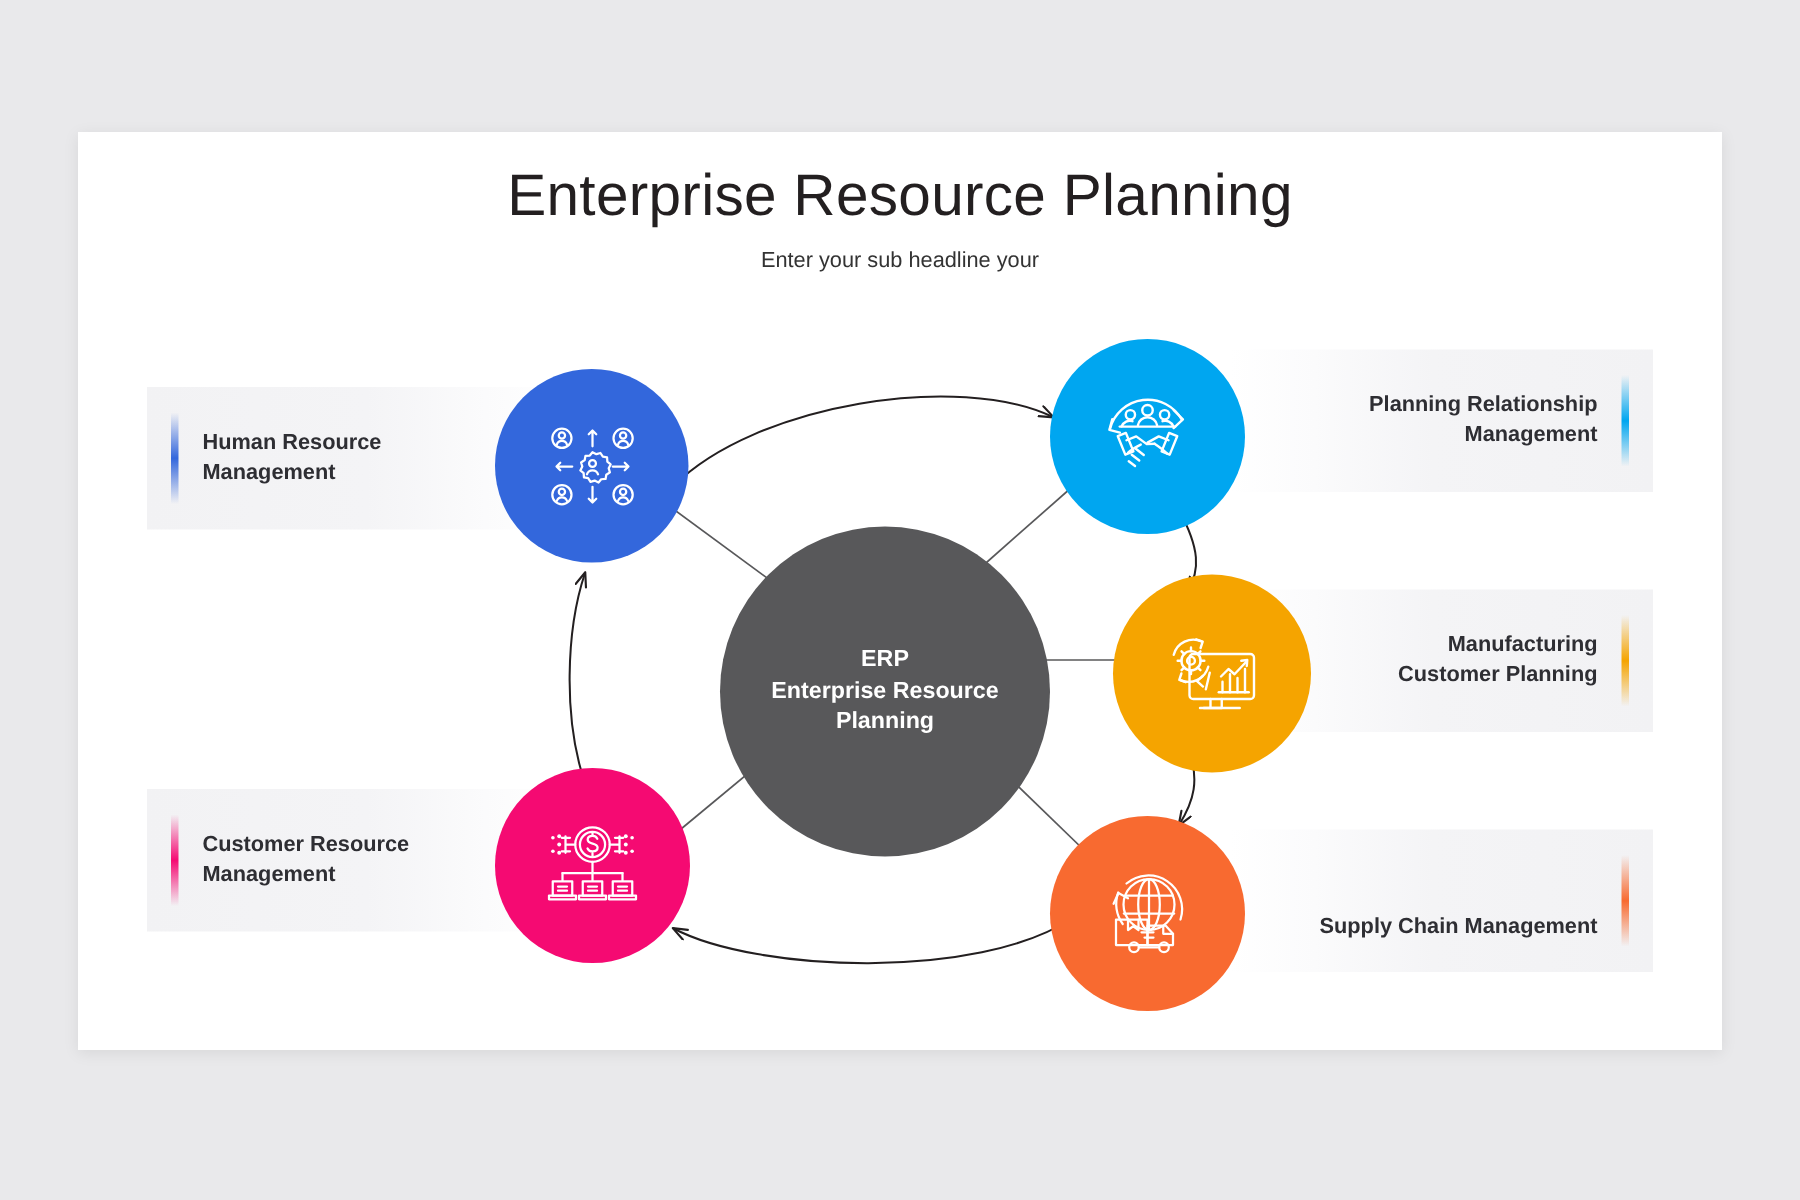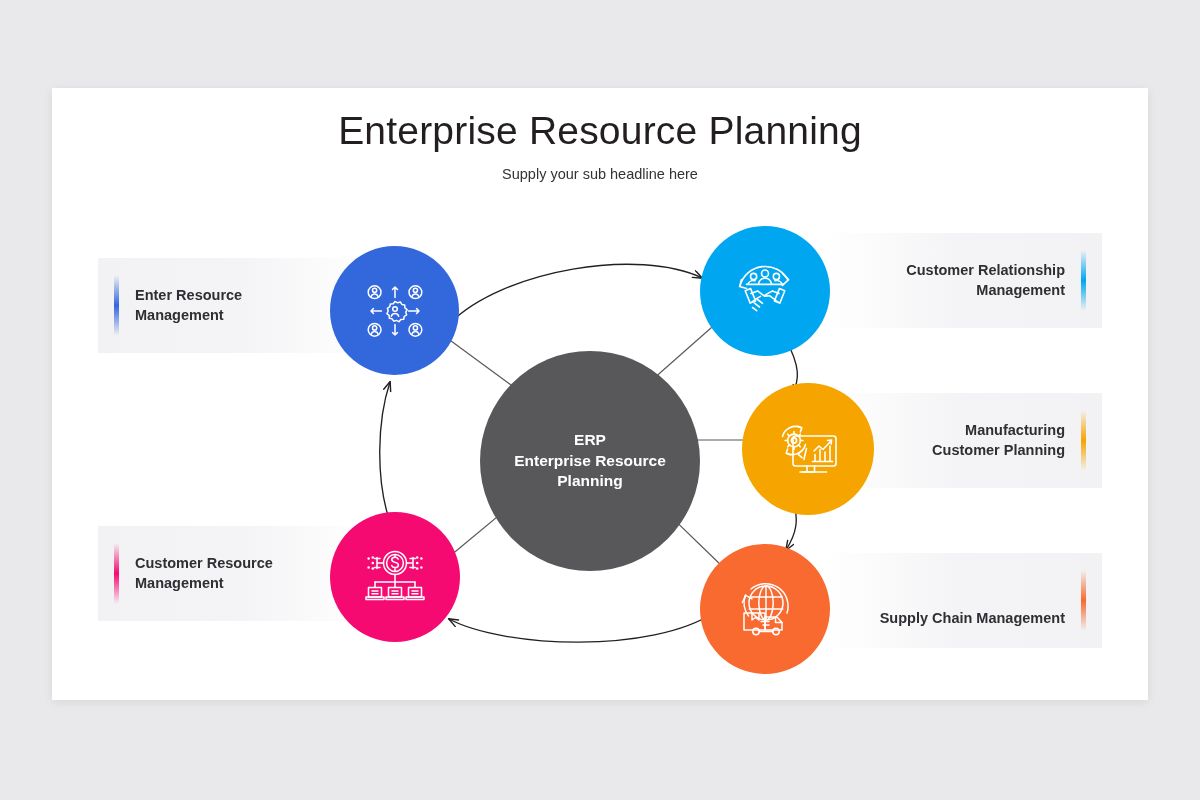--- a/index.html
+++ b/index.html
@@ -145,21 +145,21 @@
 </style>
 </head>
 <body>
 
 <div id="slide-backdrop"></div>
 
 <div id="slide">
 
   <div id="header">
     <div id="slide-title">Enterprise Resource Planning</div>
-    <div id="slide-subtitle">Supply your sub headline here</div>
+    <div id="slide-subtitle">Enter your sub headline your</div>
   </div>
 
   <div id="diagram">
 
     <svg id="connector-layer" viewBox="0 0 1096 612">
       <defs>
         <marker id="arrowhead" markerWidth="9" markerHeight="9" refX="7.2" refY="3.1" orient="auto" markerUnits="strokeWidth">
           <path d="M0.6,0.4 L7.6,3.1 L0.6,5.8" fill="none" stroke="#231f20" stroke-width="1.05" stroke-linecap="round" stroke-linejoin="round"></path>
         </marker>
       </defs>
@@ -177,35 +177,35 @@
         <path d="M734,252 C748,278 748,292 740,306"></path>
         <path d="M740,410 C748,432 744,446 734,462"></path>
         <path d="M663,524 C600,566 452,560 397,531"></path>
         <path d="M340,440 C322,392 326,330 338,294"></path>
       </g>
     </svg>
 
     <div class="label-card left" style="left:46px; top:170px; width:282px;">
       <div class="card-bg"></div>
       <div class="accent-bar" style="background: linear-gradient(to bottom, rgba(51,103,220,0) 0%, #3367dc 50%, rgba(51,103,220,0) 100%);"></div>
-      <div class="label-text" style="white-space: pre-line;">Enter Resource
+      <div class="label-text" style="white-space: pre-line;">Human Resource
 Management</div>
     </div>
 
     <div class="label-card left" style="left:46px; top:438px; width:282px;">
       <div class="card-bg"></div>
       <div class="accent-bar" style="background: linear-gradient(to bottom, rgba(245,10,114,0) 0%, #f50a72 50%, rgba(245,10,114,0) 100%);"></div>
       <div class="label-text" style="white-space: pre-line;">Customer Resource
 Management</div>
     </div>
 
     <div class="label-card right" style="left:768px; top:145px; width:282px;">
       <div class="card-bg"></div>
       <div class="accent-bar" style="background: linear-gradient(to bottom, rgba(0,166,240,0) 0%, #00a6f0 50%, rgba(0,166,240,0) 100%);"></div>
-      <div class="label-text" style="white-space: pre-line;">Customer Relationship
+      <div class="label-text" style="white-space: pre-line;">Planning Relationship
 Management</div>
     </div>
 
     <div class="label-card right" style="left:768px; top:305px; width:282px;">
       <div class="card-bg"></div>
       <div class="accent-bar" style="background: linear-gradient(to bottom, rgba(245,164,0,0) 0%, #f5a400 50%, rgba(245,164,0,0) 100%);"></div>
       <div class="label-text" style="white-space: pre-line;">Manufacturing
 Customer Planning</div>
     </div>
 

